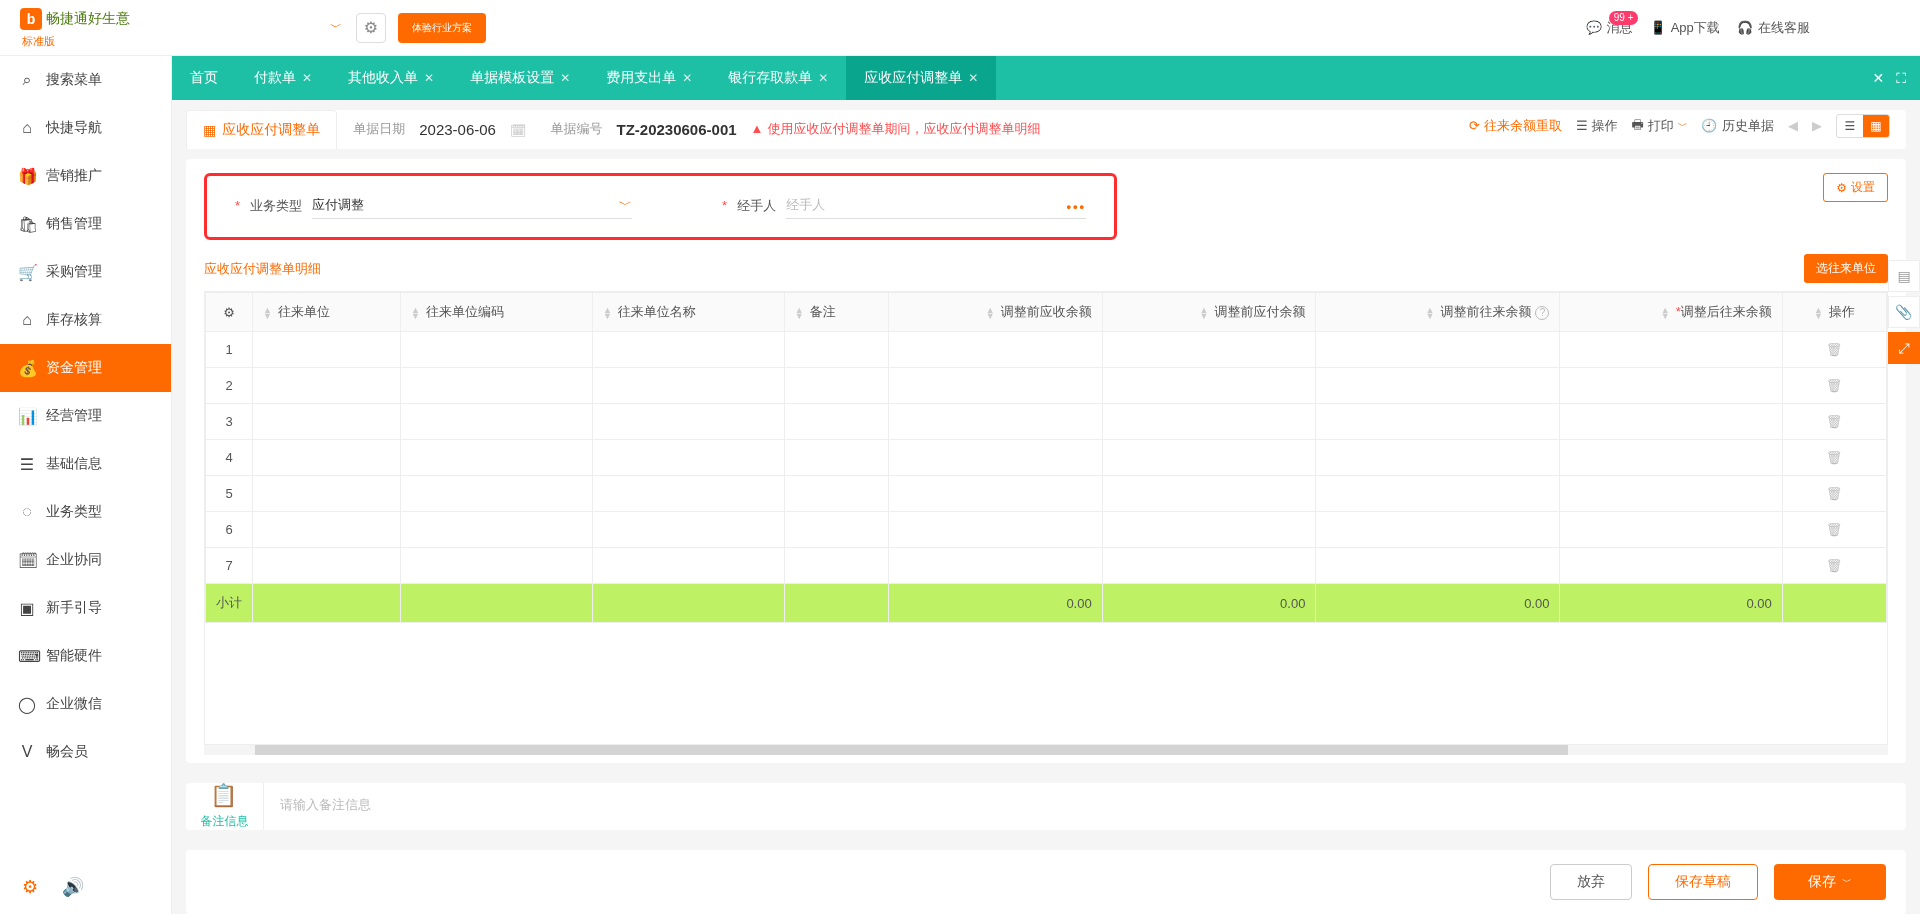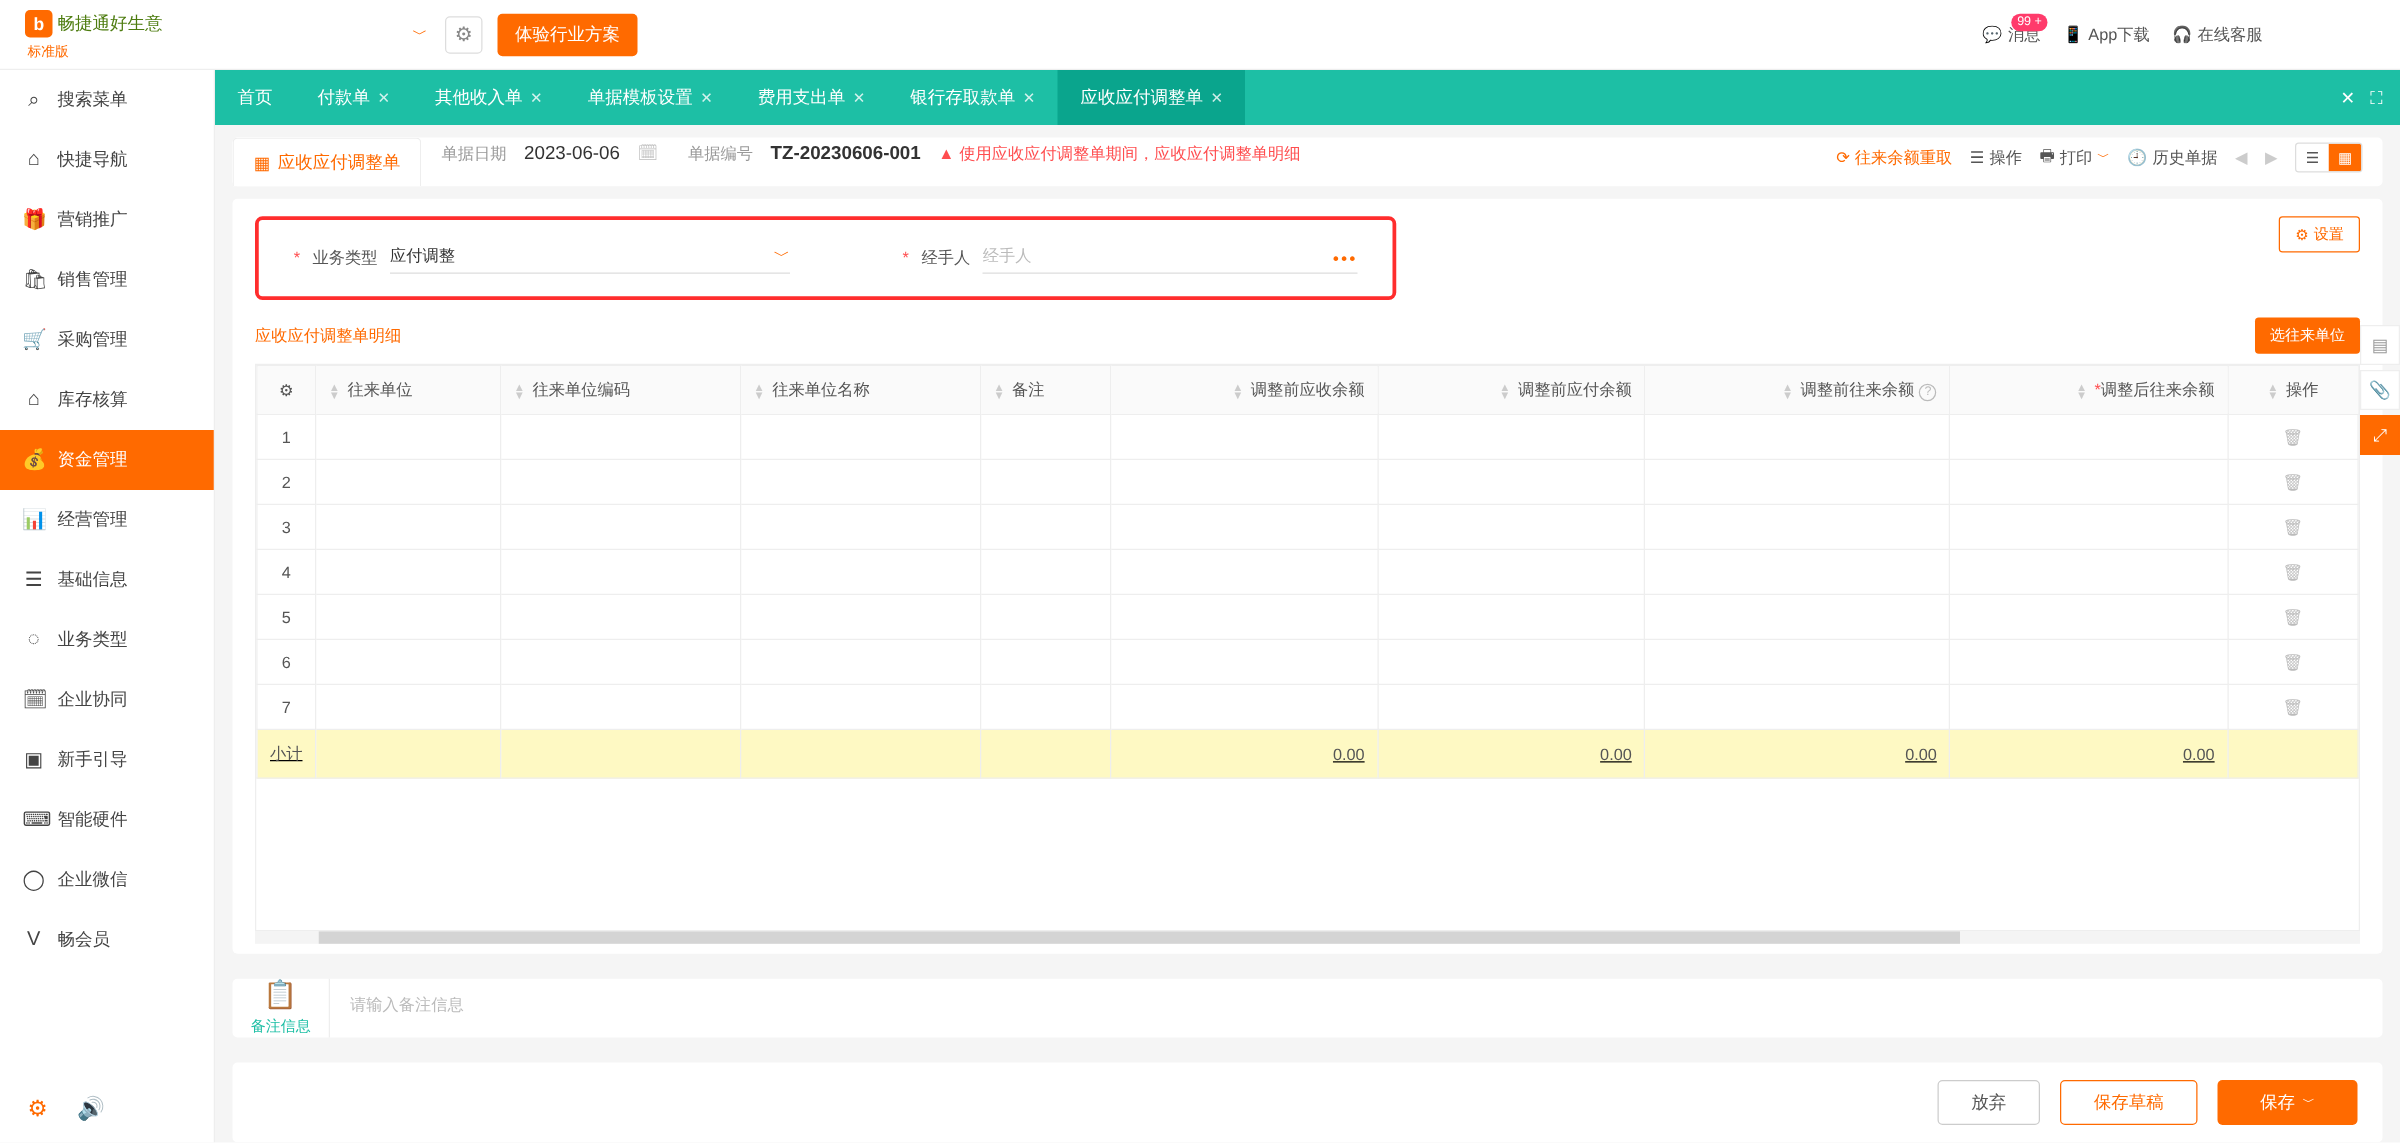--- a/index.html
+++ b/index.html
@@ -8,21 +8,21 @@
 
 .top-header { height: 56px; background: #fff; display: flex; align-items: center; padding: 0 12px; border-bottom: 1px solid #eee; }
 .logo-area { display: flex; align-items: center; gap: 6px; width: 170px; flex-direction: column; align-items: flex-start; padding-left: 8px; padding-top: 2px;}
 .logo-row { display: flex; align-items: center; gap: 4px; }
 .logo-icon { width: 22px; height: 22px; background: #ff6a00; border-radius: 4px; display: flex; align-items: center; justify-content: center; color: #fff; font-weight: bold; font-size: 14px;}
 .logo-text { color: #4d7c0f; font-size: 14px; font-weight: 500; }
 .logo-subtitle { color: #ff6a00; font-size: 11px; margin-top: -2px; margin-left: 2px;}
 .tenant-select { display: flex; align-items: center; gap: 8px; color: #666; font-size: 14px; cursor: pointer; margin-left: 20px;}
 .tenant-select .caret { color: #ff6a00; font-size: 12px;}
 .gear-btn { width: 30px; height: 30px; border: 1px solid #ddd; border-radius: 4px; display: flex; align-items: center; justify-content: center; margin-left: 14px; cursor: pointer; color: #888;}
-.primary-btn { background: #ff6a00; color: #fff; border: none; padding: 8px 14px; border-radius: 4px; font-size: 14px; cursor: pointer; margin-left: 12px;}
+.primary-btn { background: #ff6a00; color: #fff; border: none; padding: 8px 14px; border-radius: 4px; font-size: 10px; cursor: pointer; margin-left: 12px;}
 .header-right { margin-left: auto; display: flex; align-items: center; gap: 18px; font-size: 13px; color: #555;}
 .header-right .item { display: flex; align-items: center; gap: 4px; cursor: pointer; position: relative;}
 .badge { position: absolute; top: -8px; right: -6px; background: #ff3b6b; color: #fff; border-radius: 9px; font-size: 10px; padding: 0 5px; line-height: 14px;}
 
 
 .layout { display: flex; height: calc(914px - 56px); }
 .sidebar { width: 172px; background: #fff; border-right: 1px solid #eee; display: flex; flex-direction: column; font-size: 14px; color: #444; }
 .sidebar-item { display: flex; align-items: center; gap: 10px; height: 48px; padding: 0 18px; cursor: pointer; }
 .sidebar-item.active { background: #ff6a00; color: #fff; }
 .sidebar-item .icon { width: 18px; text-align: center; color: inherit; font-size: 16px; }
@@ -31,21 +31,21 @@
 
 .main { flex: 1; display: flex; flex-direction: column; min-width: 0; }
 .tabs-bar { height: 44px; background: #1dbfa5; display: flex; align-items: stretch; color: #fff; font-size: 14px; position: relative;}
 .tab { padding: 0 18px; display: flex; align-items: center; gap: 6px; cursor: pointer; position: relative;}
 .tab.active { background: #0aa58d; }
 .tab .close { font-size: 12px; opacity: .8;}
 .tabs-bar .right-icons { margin-left: auto; display: flex; align-items: center; gap: 12px; padding: 0 14px; color: #fff;}
 
 .content-wrap { flex: 1; padding: 10px 14px 0 14px; display: flex; flex-direction: column; gap: 10px; overflow: hidden;}
 .doc-tab { background: #fff; border: 1px solid #eee; border-bottom: none; padding: 10px 16px; font-size: 14px; color: #ff6a00; display: flex; align-items: center; gap: 6px; border-radius: 4px 4px 0 0;}
-.doc-meta { display: flex; align-items: flex-start; gap: 14px; padding: 0 16px 8px 16px; font-size: 13px; color: #666;}
+.doc-meta { display: flex; align-items: flex-end; gap: 14px; padding: 0 16px 8px 16px; font-size: 13px; color: #666;}
 .doc-meta .label { color: #999;}
 .doc-meta .val { color: #333;}
 .doc-meta .warn { color: #ff4d4f; display: flex; align-items: center; gap: 4px;}
 .doc-actions { margin-left: auto; display: flex; align-items: center; gap: 14px; font-size: 13px; color: #555;}
 .doc-actions .act { display: flex; align-items: center; gap: 4px; cursor: pointer; }
 .doc-actions .act.orange { color: #ff6a00; }
 .view-toggle { display: flex; border: 1px solid #ddd; border-radius: 3px; overflow: hidden;}
 .view-toggle .v { width: 26px; height: 22px; display:flex; align-items:center; justify-content:center; font-size: 12px; cursor: pointer;}
 .view-toggle .v.active { background: #ff6a00; color: #fff;}
 
@@ -67,21 +67,21 @@
 .solid-small { background: #ff6a00; color:#fff; border:none; padding:6px 12px; border-radius:3px; font-size:12px; cursor:pointer;}
 
 
 .table-wrap { flex:1; overflow:auto; border:1px solid #eee; position:relative; min-height:0;}
 table { border-collapse: collapse; width: 100%; font-size: 13px;}
 th, td { border: 1px solid #eee; padding: 10px 10px; text-align: left; color: #555; white-space: nowrap;}
 th { background: #fafafa; font-weight: normal; position: relative;}
 th .sort { color: #ccc; font-size: 9px; margin-right: 6px; display:inline-flex; flex-direction:column; line-height:6px; vertical-align: middle;}
 th.right, td.right { text-align: right;}
 td.center, th.center { text-align: center;}
-.row-subtotal { background: #fef9c3; text-decoration: underline;}
+.row-subtotal { background: #bef264;}
 .del-icon { color: #bbb; cursor: pointer;}
 .gear-th { width:46px; text-align:center;}
 .q-icon { display:inline-block; width:14px; height:14px; border:1px solid #bbb; border-radius:50%; font-size:10px; line-height:12px; text-align:center; color:#bbb; margin-left:4px;}
 
 
 .remarks-bar { background:#fff; margin-top:10px; display:flex; align-items:stretch; border-radius:4px;}
 .remarks-side { width:78px; display:flex; flex-direction:column; align-items:center; justify-content:center; gap:4px; border-right:1px solid #eee; color:#1dbfa5; font-size:12px;}
 .remarks-side .ricon { font-size:22px;}
 .remarks-input { flex:1; padding:12px 16px;}
 .remarks-input input { width:100%; border:none; outline:none; font-size:13px; color:#333;}

